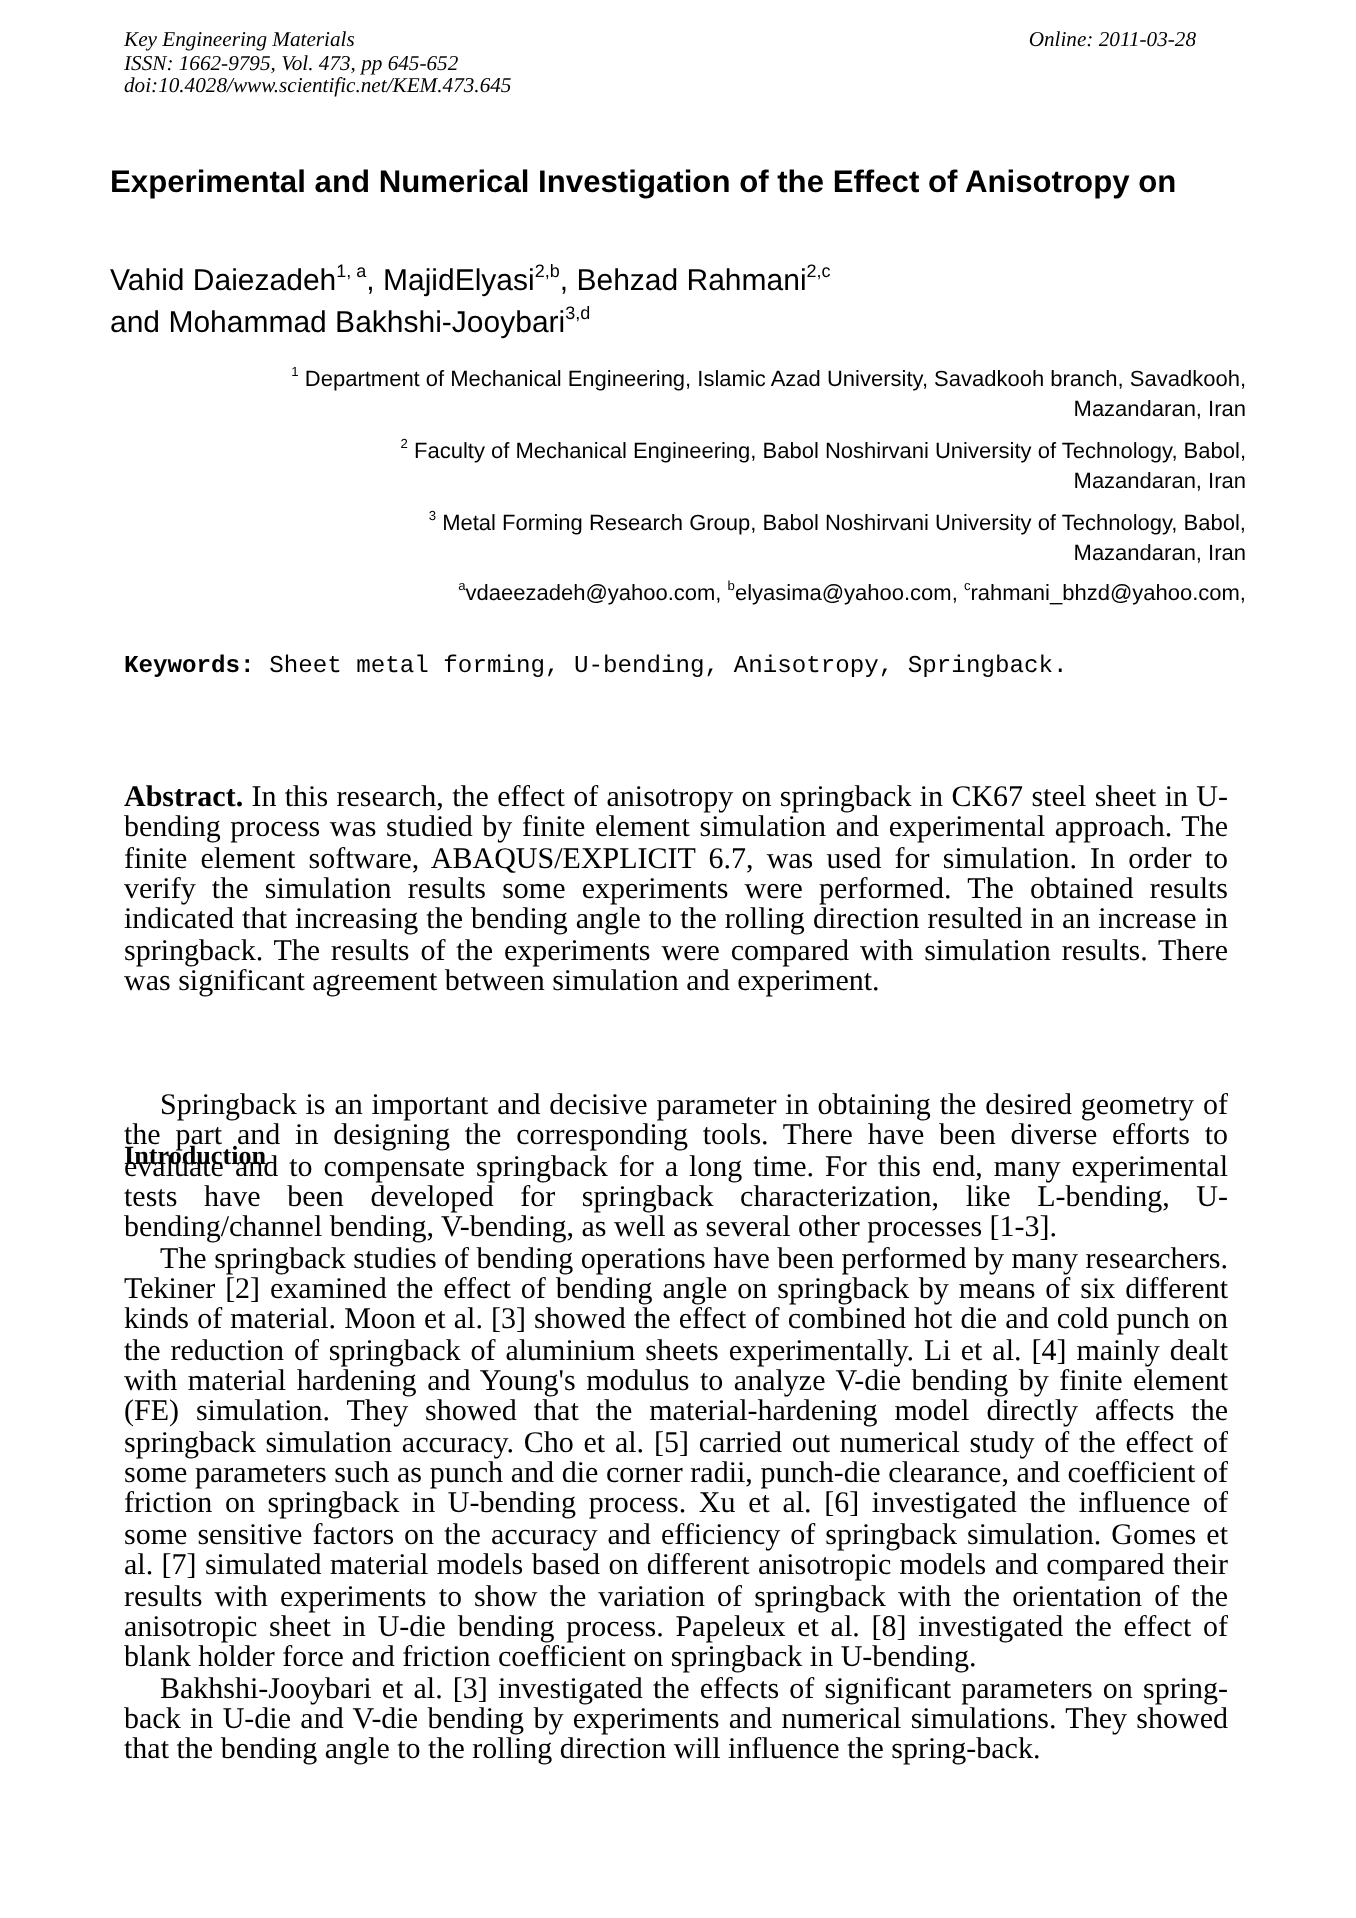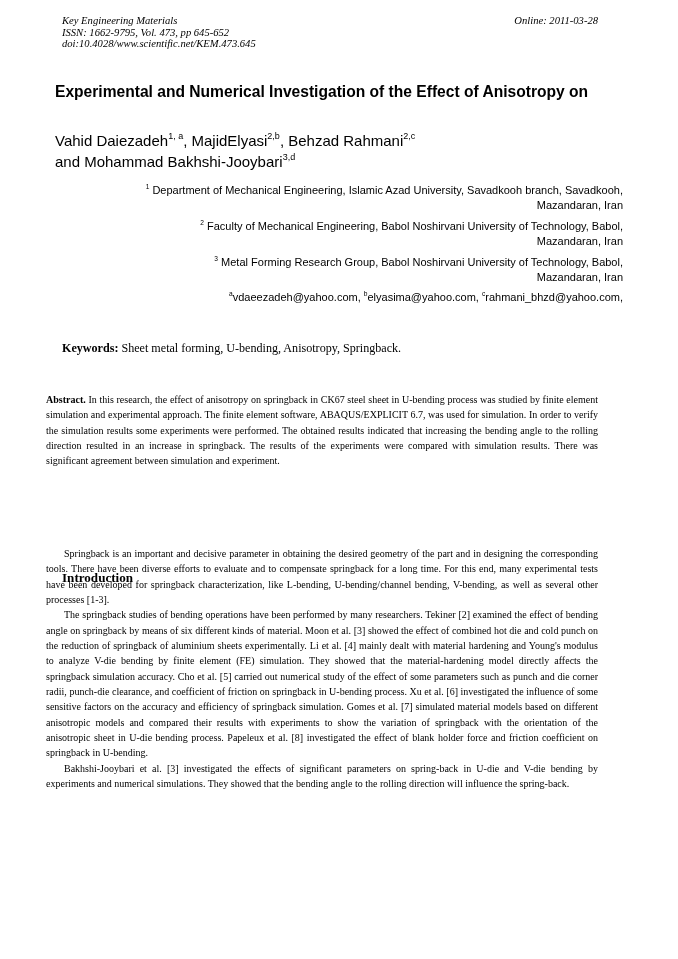--- a/index.html
+++ b/index.html
@@ -4,23 +4,23 @@
 <style>
   html, body { margin:0; padding:0; background:#ffffff; }
   body { width:678px; height:959px; position:relative; overflow:hidden; color:#000; }
   .hdr { position:absolute; top:15px; left:62px; width:553px; font-family:"Liberation Serif", serif; font-style:italic; font-size:10.6px; line-height:11.5px; }
   .hdr-left div { white-space:nowrap; }
   .hdr-right { position:absolute; top:0; right:17px; white-space:nowrap; }
   .title { position:absolute; top:82px; left:55px; width:568px; text-align:left; font-family:"Liberation Sans", sans-serif; font-weight:bold; font-size:15.6px; line-height:19.5px; }
   .authors { position:absolute; top:130px; left:55px; width:568px; text-align:left; font-family:"Liberation Sans", sans-serif; font-size:15px; line-height:21px; }
   .authors sup, .aff sup, .emails sup { font-size:0.6em; line-height:0; vertical-align:0.75em; }
   .aff-block { position:absolute; left:55px; width:568px; text-align:right; font-family:"Liberation Sans", sans-serif; font-size:11px; line-height:15.3px; }
-  .kw { position:absolute; top:341px; left:62px; width:560px; font-family:Liberation Serif, serif; font-size:12.1px; line-height:15px; white-space:nowrap; }
+  .kw { position:absolute; top:326px; left:62px; width:560px; font-family:Liberation Mono, monospace; font-size:12.1px; line-height:15px; white-space:nowrap; }
   .kw b { font-weight:bold; }
-  .body-text { position:absolute; left:46px; width:552px; font-family:"Liberation Serif", serif; font-size:10px; line-height:15.35px; text-align:justify; }
+  .body-text { position:absolute; left:62px; width:552px; font-family:"Liberation Serif", serif; font-size:15px; line-height:15.35px; text-align:justify; }
   .body-text p { margin:0; }
   .indent { text-indent:18px; }
   .abstract-label { font-weight:bold; }
   .sec-head { position:absolute; top:526px; left:62px; font-family:"Liberation Serif", serif; font-weight:bold; font-size:13.1px;margin-top:44px; }
 </style>
 </head>
 <body>
 
 <div class="hdr">
   <div class="hdr-left">

